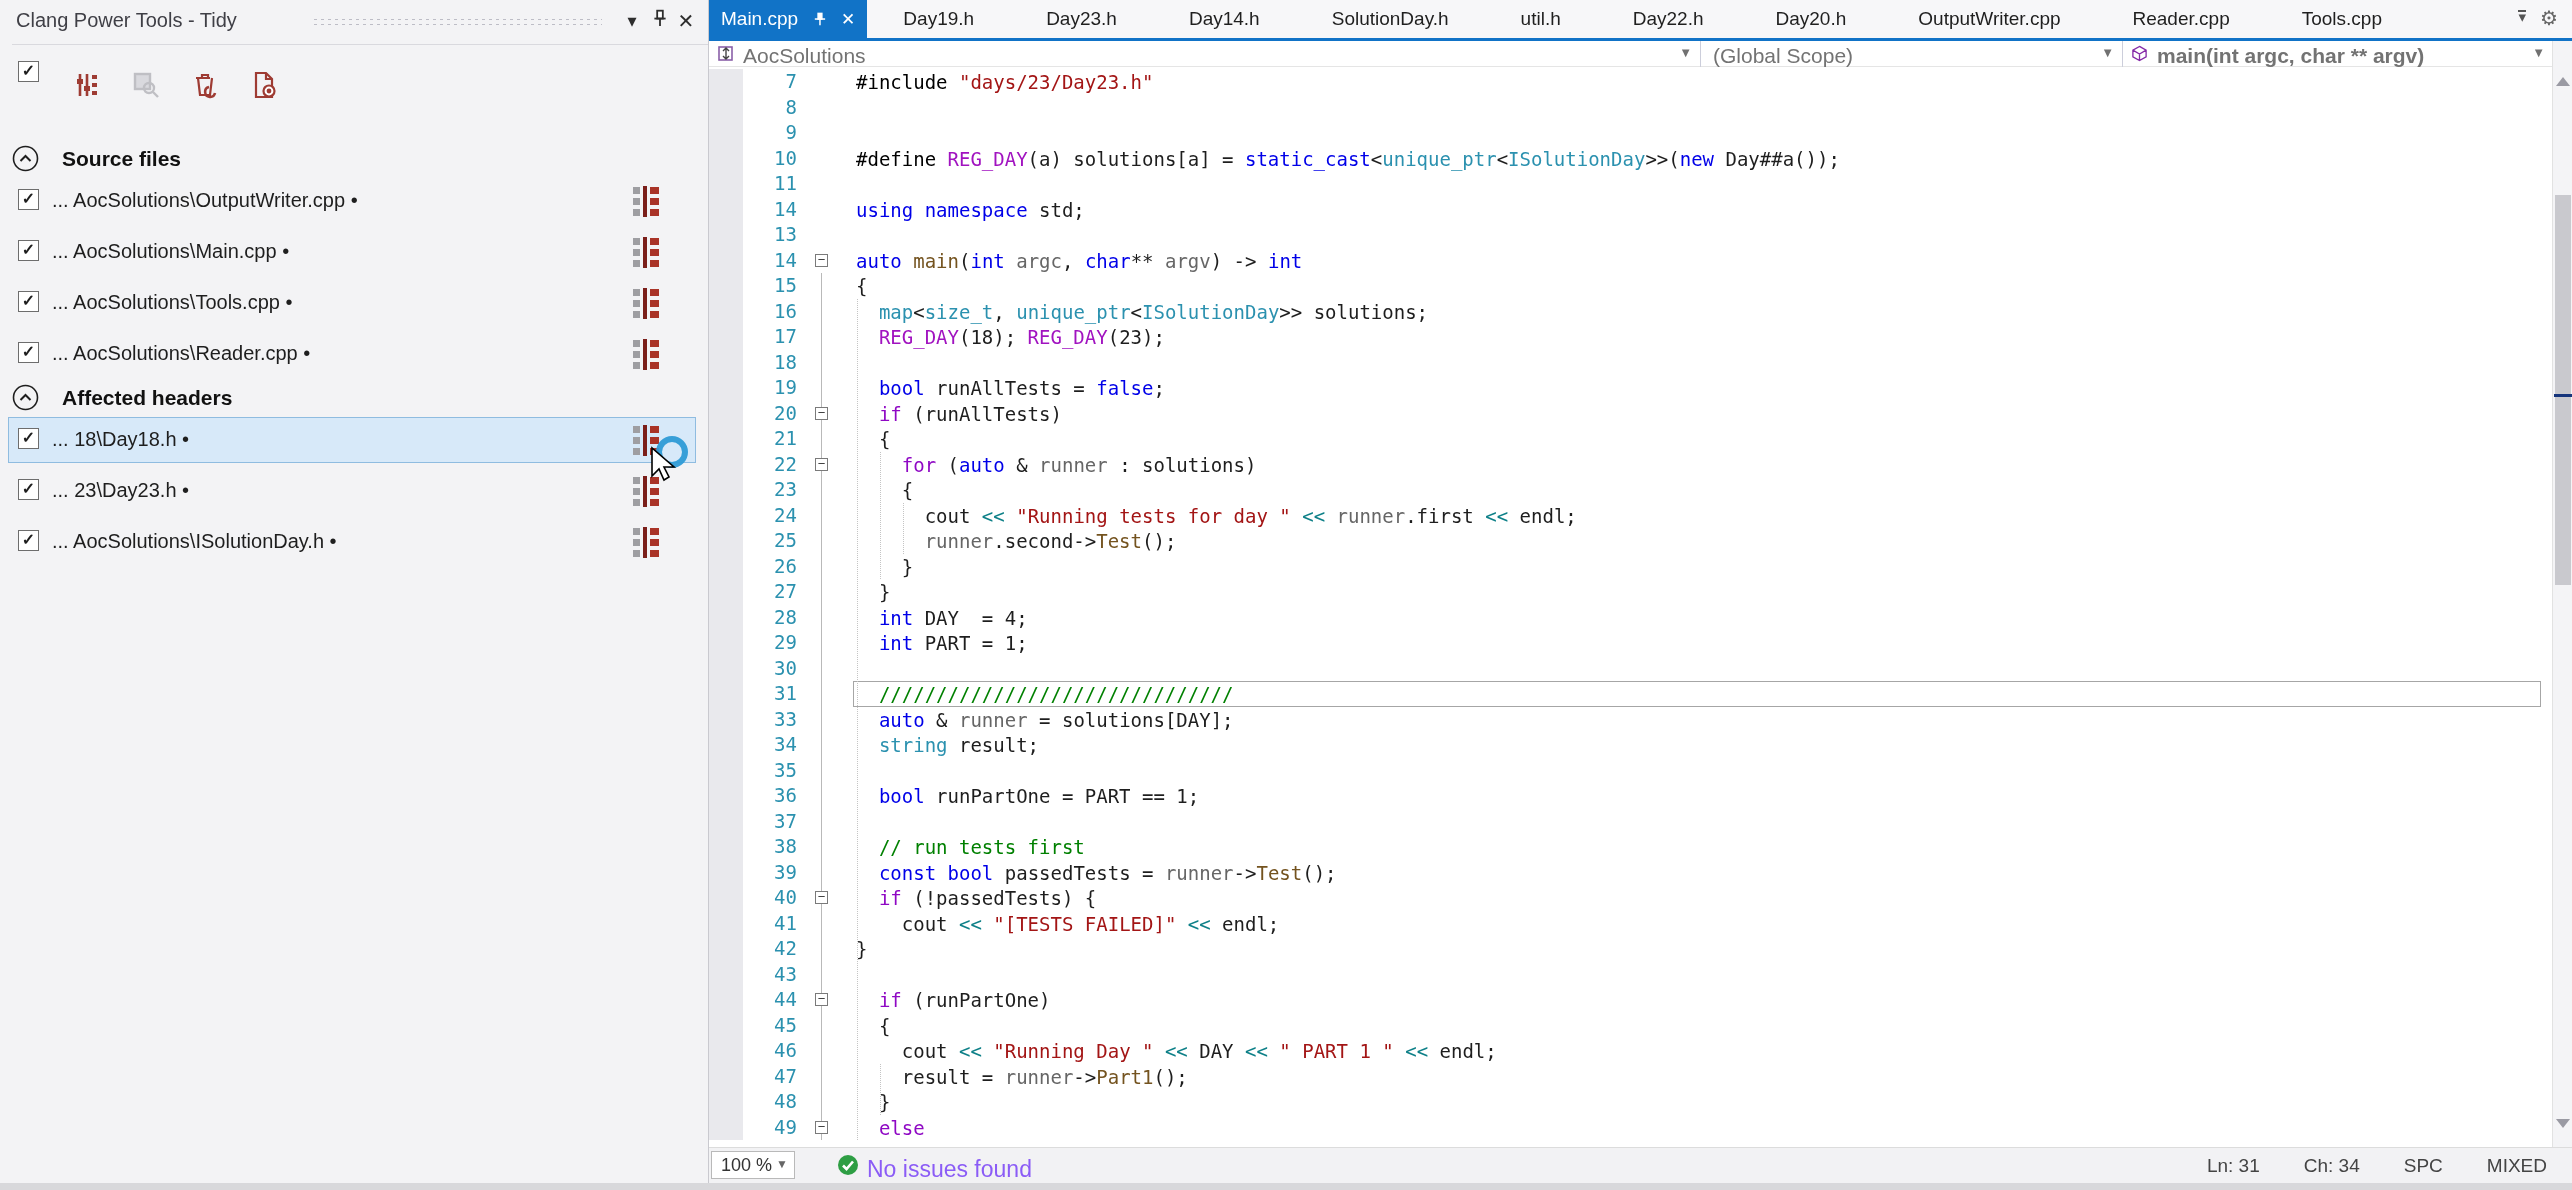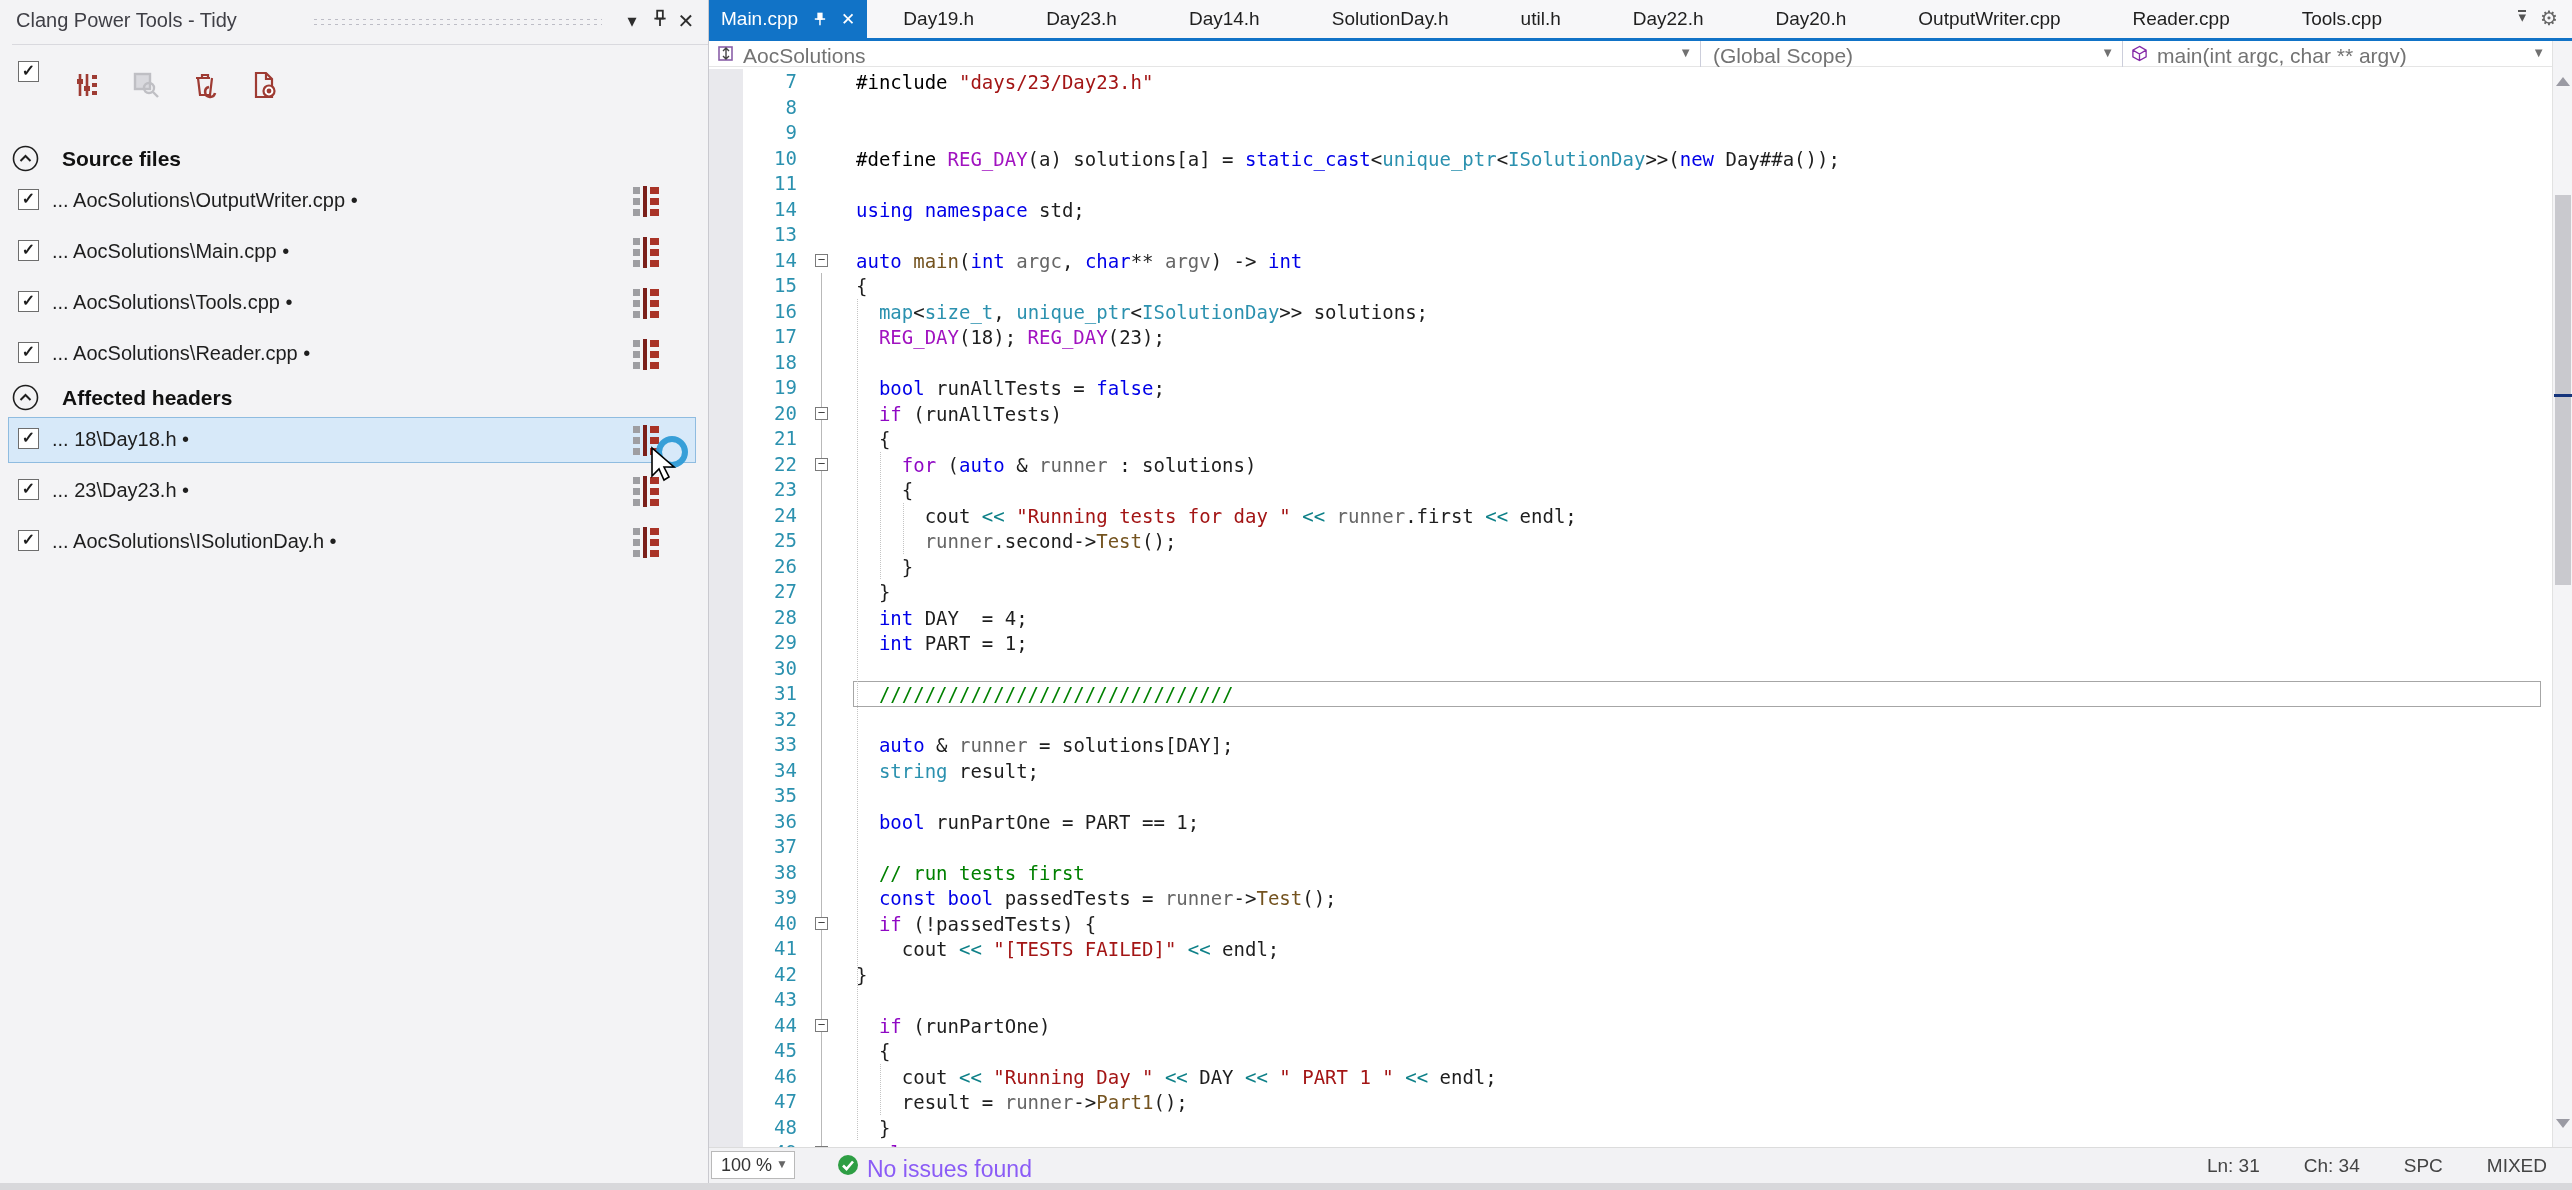--- a/index.html
+++ b/index.html
@@ -267,21 +267,21 @@
         <rect x="2" y="2" width="13" height="13" fill="#fff" stroke="#8A5FA8" stroke-width="1.6"></rect>
         <path d="M9 4 v9 M6 6 l3-3 3 3 M6 11 l3 3 3-3" stroke="#444" stroke-width="1.4" fill="none"></path>
       </svg>
       <span class="combo-text">AocSolutions</span>
       <span class="combo-arrow">▼</span>
     </div>
     <div class="combo" style="left:992px;width:422px;">
       <span class="combo-text" style="left:12px">(Global Scope)</span>
       <span class="combo-arrow">▼</span>
     </div>
-    <div class="combo" style="left:1414px;width:430px;border-right:none;">
+    <div class="combo" style="left:1414px;width:430px;border-right:none;font-weight:bold;">
       <svg class="combo-ic" width="17" height="17" viewBox="0 0 18 18">
         <path d="M9 1.5 L16 5.5 V12.5 L9 16.5 L2 12.5 V5.5 Z M2 5.5 L9 9.5 L16 5.5 M9 9.5 V16.5" fill="none" stroke="#852AA7" stroke-width="1.4"></path>
       </svg>
       <span class="combo-text">main(int argc, char ** argv)</span>
       <span class="combo-arrow">▼</span>
     </div>
   </div>
 
   <div id="code">
       <div class="crow">
@@ -432,26 +432,20 @@
         <span class="bpm"></span>
         <span class="lnum">30</span>
         <span class="omargin oline"></span>
         <span class="ctext"></span>
       </div>
       <div class="crow cur">
         <span class="bpm"></span>
         <span class="lnum">31</span>
         <span class="omargin oline"></span>
         <span class="ctext"><span class="pl">  </span><span class="com">///////////////////////////////</span></span>
-      </div>
-      <div class="crow">
-        <span class="bpm"></span>
-        <span class="lnum">32</span>
-        <span class="omargin oline"></span>
-        <span class="ctext"></span>
       </div>
       <div class="crow">
         <span class="bpm"></span>
         <span class="lnum">33</span>
         <span class="omargin oline"></span>
         <span class="ctext"><span class="pl">  </span><span class="kw">auto</span><span class="pl"> &amp; </span><span class="var">runner</span><span class="pl"> = solutions[DAY];</span></span>
       </div>
       <div class="crow">
         <span class="bpm"></span>
         <span class="lnum">34</span>

